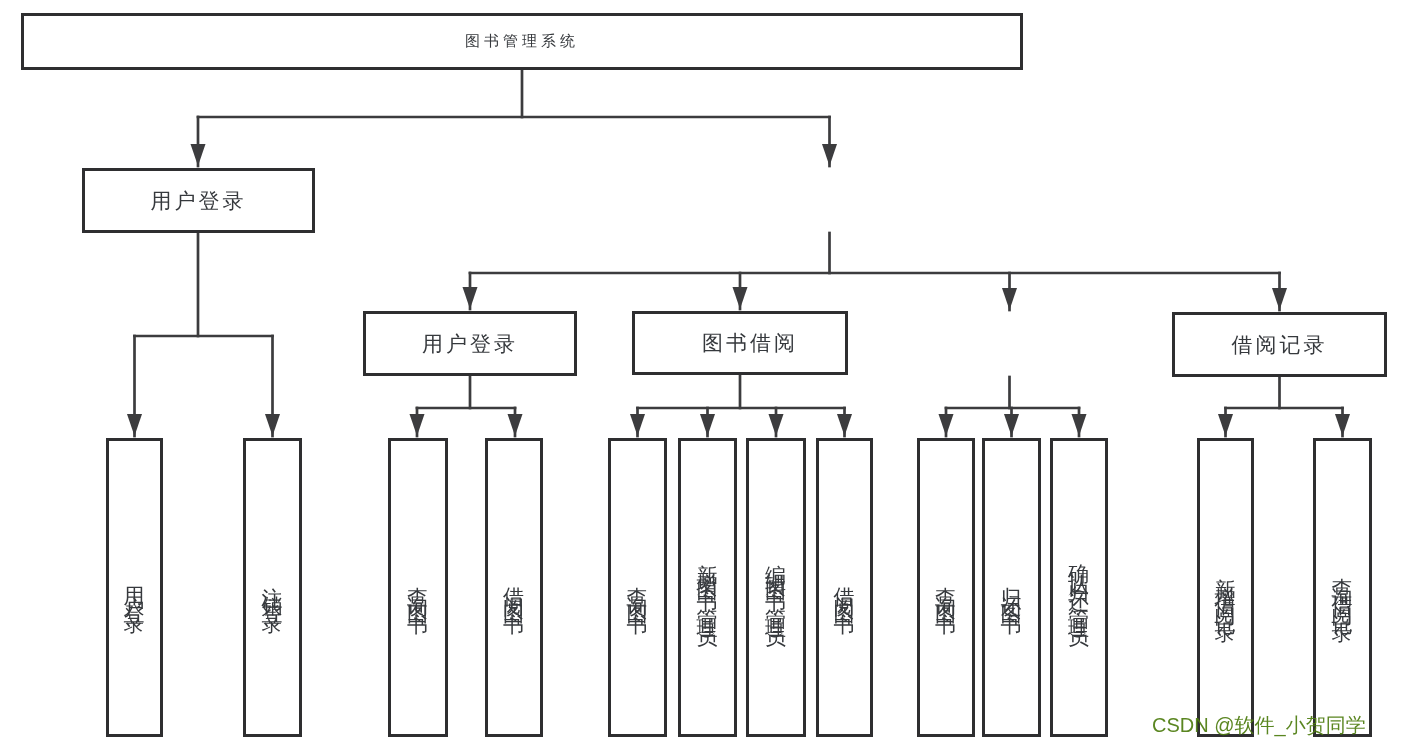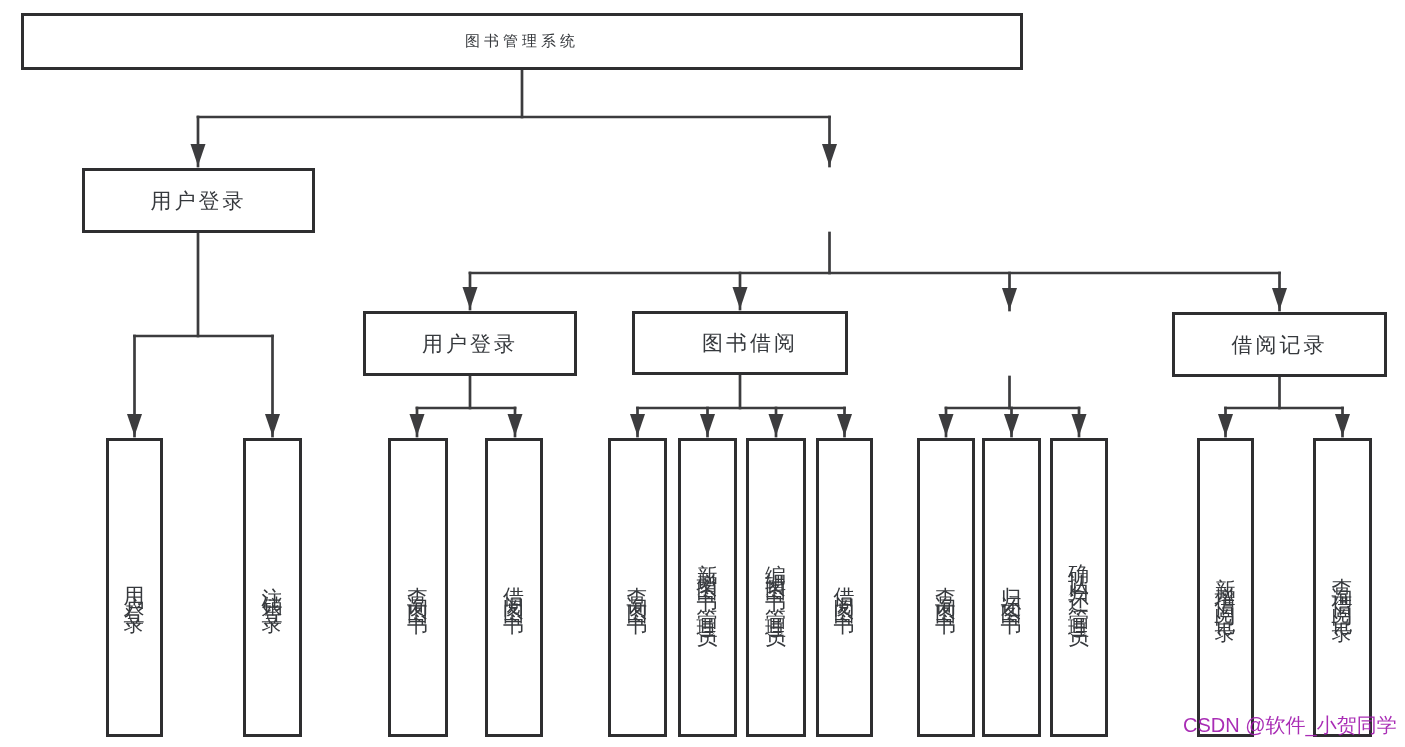--- a/index.html
+++ b/index.html
@@ -28,23 +28,23 @@
     writing-mode:vertical-lr;
     text-orientation:mixed;
     font-size:21px;
     letter-spacing:9px;
     line-height:1;
     max-height:288px;
   }
   .root-label{font-size:15px;letter-spacing:4px;}
   .watermark{
     position:absolute;
-    left:1183px;top:712px;width:222px;
+    left:1152px;top:712px;width:222px;
     font-size:20px;
-    color:#a21caf;
+    color:#4d7c0f;
     white-space:nowrap;
     z-index:5;
     opacity:.92;
   }
 </style>
 </head>
 <body>
 
 <div class="stage">
 

